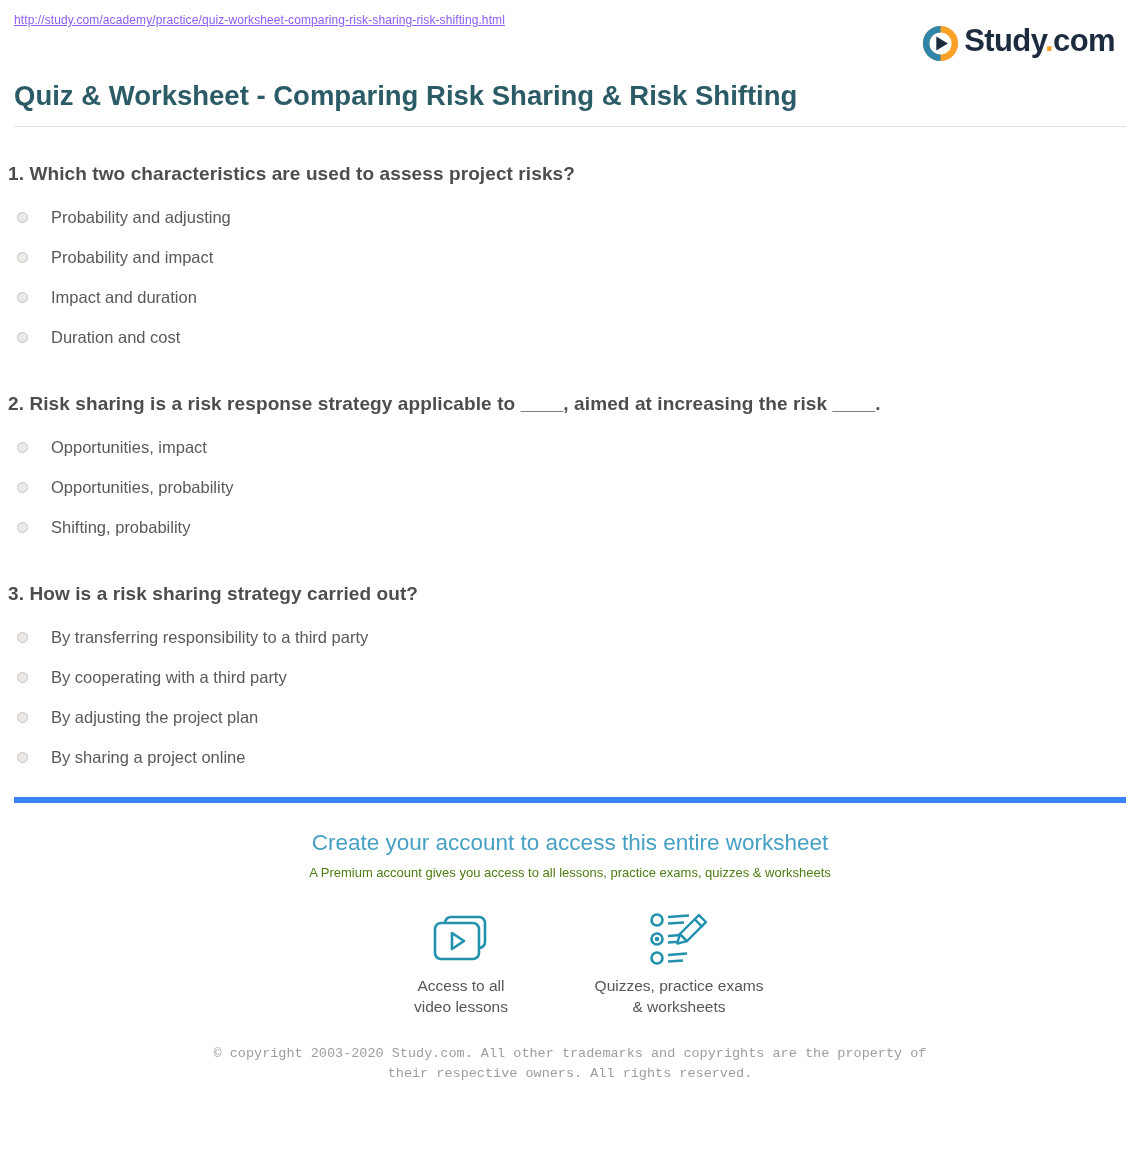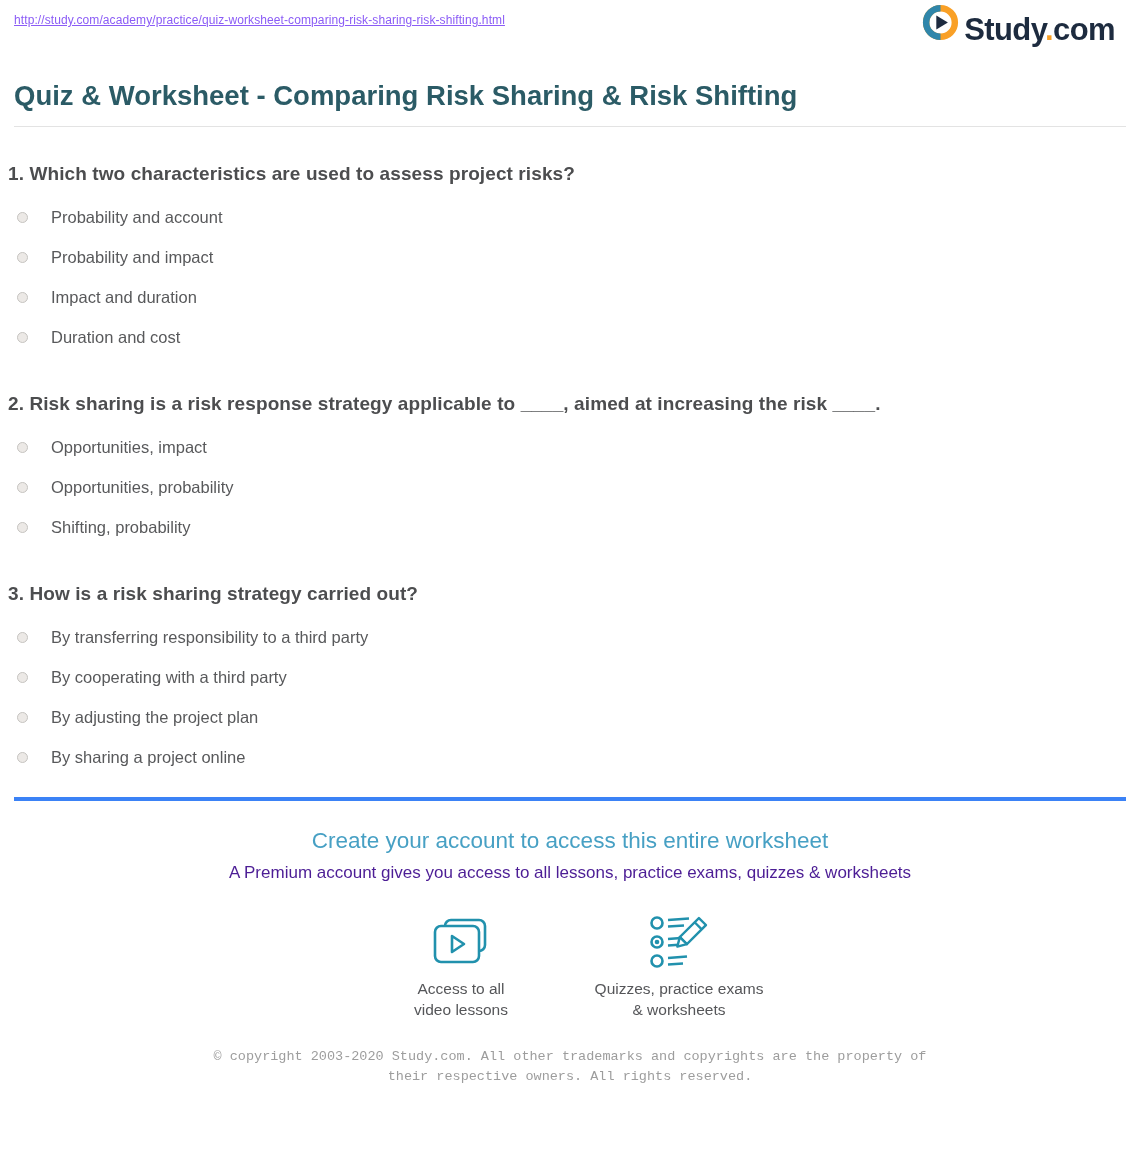--- a/index.html
+++ b/index.html
@@ -8,21 +8,21 @@
     width: 1140px; height: 1160px;
     background: #ffffff;
     font-family: "Liberation Sans", sans-serif;
     position: relative;
     overflow: hidden;
   }
 
   
   .header { position: relative; height: 48px; padding: 13px 14px 0; }
   .url { font-size: 12px; color: #8b5cf6; letter-spacing: 0.1px; text-decoration: underline; }
-  .logo { position: absolute; top: 4px; right: 25px; display: flex; align-items: flex-end; }
+  .logo { position: absolute; top: 25px; right: 25px; display: flex; align-items: flex-start; }
   .logo-mark { display: block; }
   .logo-text { font-size: 31px; font-weight: bold; color: #1d2b3f; letter-spacing: -0.6px; margin-left: 5px; line-height: 1; }
   .logo-text .dot { color: #f9a026; }
 
   
   .page-title {
     margin: 30px 14px 0;
     font-size: 27.5px; font-weight: bold;
     color: #2b5b66; line-height: 1.28;
     max-width: 800px;
@@ -35,23 +35,23 @@
   .options { margin-top: 12px; }
   .option { display: flex; align-items: center; height: 40px; }
   .radio {
     width: 11px; height: 11px; border-radius: 50%;
     background: #ece9e6; border: 1px solid #c6c4c1;
     margin: 0 23px 0 9px; flex: none; cursor: pointer;
   }
   .option-label { font-size: 16.5px; color: #58595b; cursor: pointer; }
 
   
-  .cta { margin: 20px 14px 0; border-top: 4px solid #3b82f6; text-align: center; }
+  .cta { margin: 20px 14px 0; border-top: 6px solid #3b82f6; text-align: center; }
   .cta-title { margin: 27px 0 0; font-size: 22.5px; font-weight: normal; color: #47a0c4; }
-  .cta-sub { margin: 9px 0 0; font-size: 17px; color: #4c1d95; }
+  .cta-sub { margin: 9px 0 0; font-size: 13px; color: #4d7c0f; }
 
   .features { display: flex; justify-content: center; margin-top: 30px; }
   .feature { width: 214px; margin: 0 2px; text-align: center; }
   .feature-iconbox { height: 58px; display: flex; align-items: center; justify-content: center; }
   .feature-label { margin-top: 8px; font-size: 15.5px; color: #555659; line-height: 1.35; }
 
   
   .footer {
     margin: 26px auto 0; max-width: 750px;
     text-align: center; font-size: 13.5px; color: #9d9d9d; line-height: 1.5; font-family: Liberation Mono, monospace;
@@ -77,21 +77,21 @@
 <h1 class="page-title">Quiz &amp; Worksheet - Comparing Risk Sharing &amp; Risk Shifting</h1>
 <hr class="divider">
 
 <div class="quiz">
 
   <div>
     <div class="q-heading">1. Which two characteristics are used to assess project risks?</div>
     <div class="options">
       <div class="option">
         <span class="radio"></span>
-        <span class="option-label">Probability and account</span>
+        <span class="option-label">Probability and adjusting</span>
       </div>
       <div class="option">
         <span class="radio"></span>
         <span class="option-label">Probability and impact</span>
       </div>
       <div class="option">
         <span class="radio"></span>
         <span class="option-label">Impact and duration</span>
       </div>
       <div class="option">

